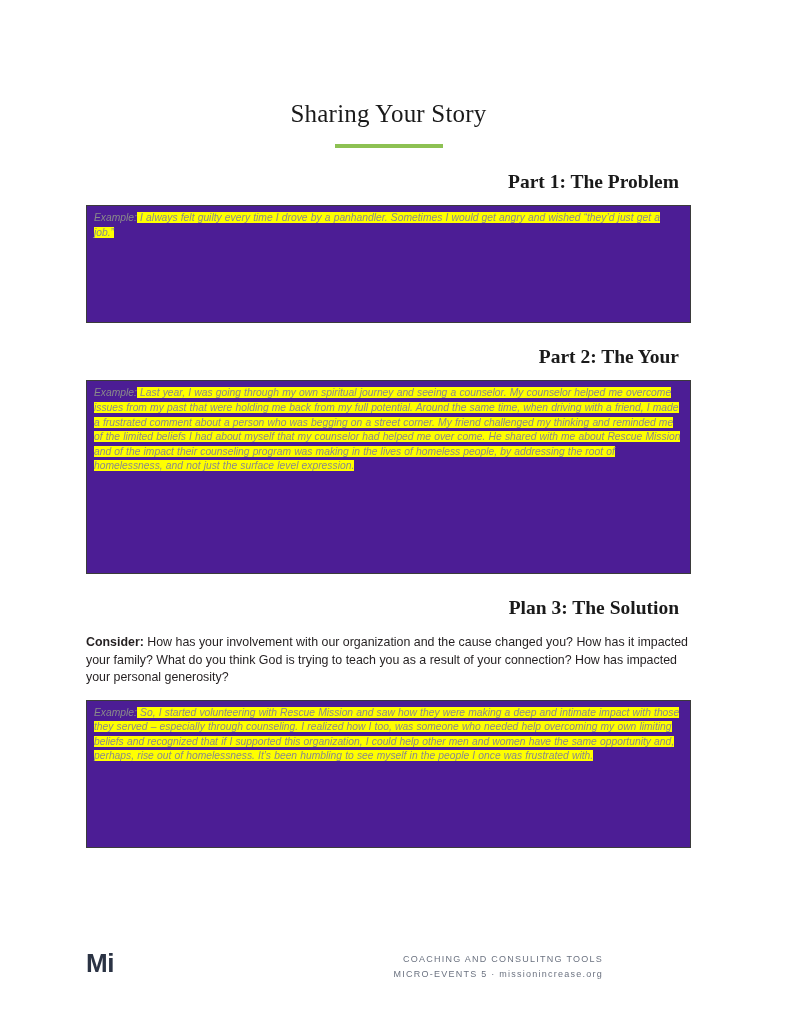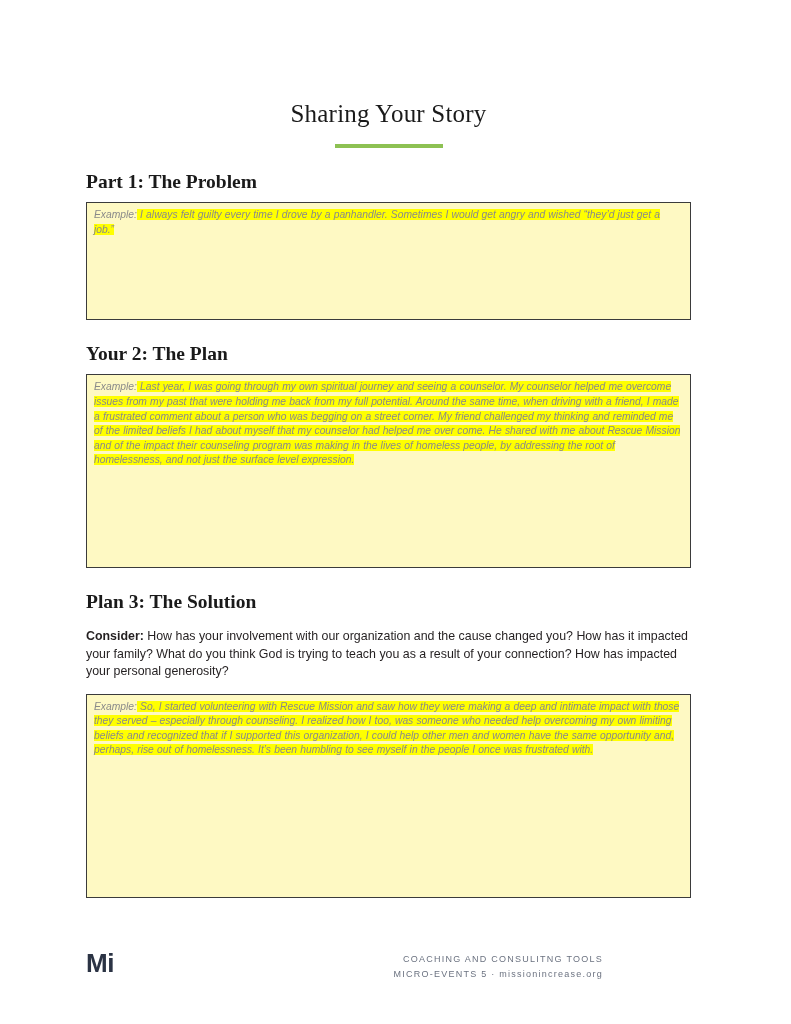--- a/index.html
+++ b/index.html
@@ -61,47 +61,48 @@
 
   
   .section {
     margin-top: 22px;
   }
   .section-heading {
     font-family: "Liberation Serif", "DejaVu Serif", serif;
     font-size: 19.5px;
     font-weight: 700;
     color: #1a1a1a;
-    margin: 0;
+    margin: 12px;
     line-height: 1.2;
     font-variant-numeric: oldstyle-nums;
     font-feature-settings: "onum" 1;
+    text-align: right;
   }
   .consider {
     margin-top: 14px;
     font-size: 12.4px;
     line-height: 1.44;
     color: #231f20;
   }
   .consider .lead {
     font-weight: bold;
   }
 
   
   .answer-box {
     margin-top: 9px;
     border: 1.3px solid #3b3b3b;
-    background: #fef9c3;
+    background: #4c1d95;
     box-sizing: border-box;
     padding: 5px 7px 6px 7px;
     overflow: hidden;
   }
   .box-p1 { height: 118px; }
   .box-p2 { height: 194px; }
-  .box-p3 { height: 204px; }
+  .box-p3 { height: 148px; }
 
   .example-text {
     font-size: 10.3px;
     font-style: italic;
     line-height: 1.42;
     color: #8a8a8a;
     margin: 0;
     word-spacing: 0.3px;
   }
   .example-label {
@@ -157,21 +158,21 @@
 
 
     <div class="section">
       <h2 class="section-heading">Part 1: The Problem</h2>
       <div class="answer-box box-p1">
         <p class="example-text"><span class="example-label">Example:</span><span class="example-body"> I always felt guilty every time I drove by a panhandler. Sometimes I would get angry and wished “they’d just get a job.”</span></p>
       </div>
     </div>
 
     <div class="section">
-      <h2 class="section-heading">Your 2: The Plan</h2>
+      <h2 class="section-heading">Part 2: The Your</h2>
       <div class="answer-box box-p2">
         <p class="example-text"><span class="example-label">Example:</span><span class="example-body"> Last year, I was going through my own spiritual journey and seeing a counselor. My counselor helped me overcome issues from my past that were holding me back from my full potential.  Around the same time, when driving with a friend, I made a frustrated comment about a person who was begging on a street corner. My friend challenged my thinking and reminded me of the limited beliefs I had about myself that my counselor had helped me over come. He shared with me about Rescue Mission and of the impact their counseling program was making in the lives of homeless people, by addressing the root of homelessness, and not just the surface level expression.</span></p>
       </div>
     </div>
 
     <div class="section">
       <h2 class="section-heading">Plan 3: The Solution</h2>
       <p class="consider"><span class="lead">Consider:</span><span> How has your involvement with our organization and the cause changed you? How has it impacted your family? What do you think God is trying to teach you as a result of your connection? How has impacted your personal generosity?</span></p>
       <div class="answer-box box-p3">
         <p class="example-text"><span class="example-label">Example:</span><span class="example-body"> So, I started volunteering with Rescue Mission and saw how they were making a deep and intimate impact with those they served – especially through counseling. I realized how I too, was someone who needed help overcoming my own limiting beliefs and recognized that if I supported this organization, I could help other men and women have the same opportunity and, perhaps, rise out of homelessness. It’s been humbling to see myself in the people I once was frustrated with.</span></p>

